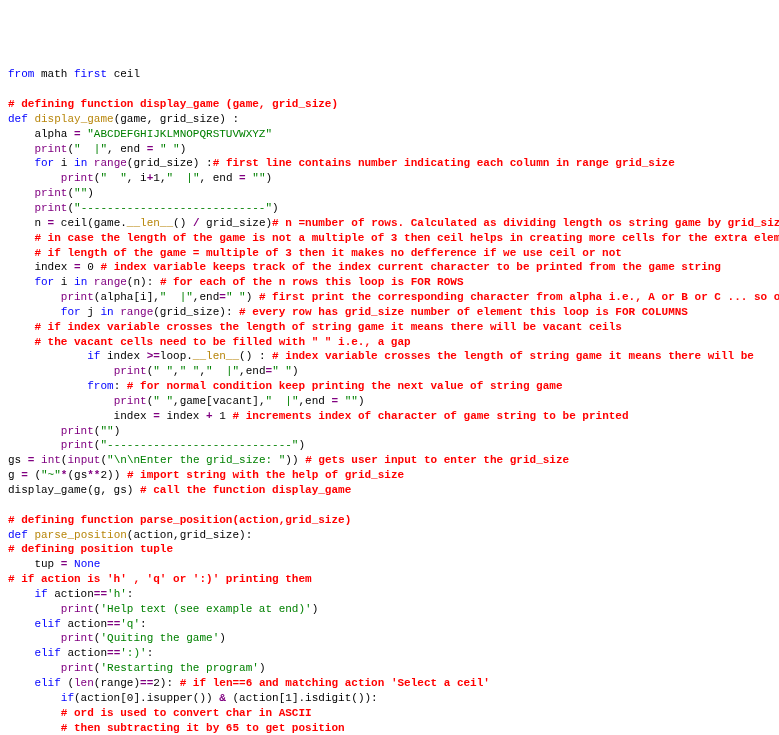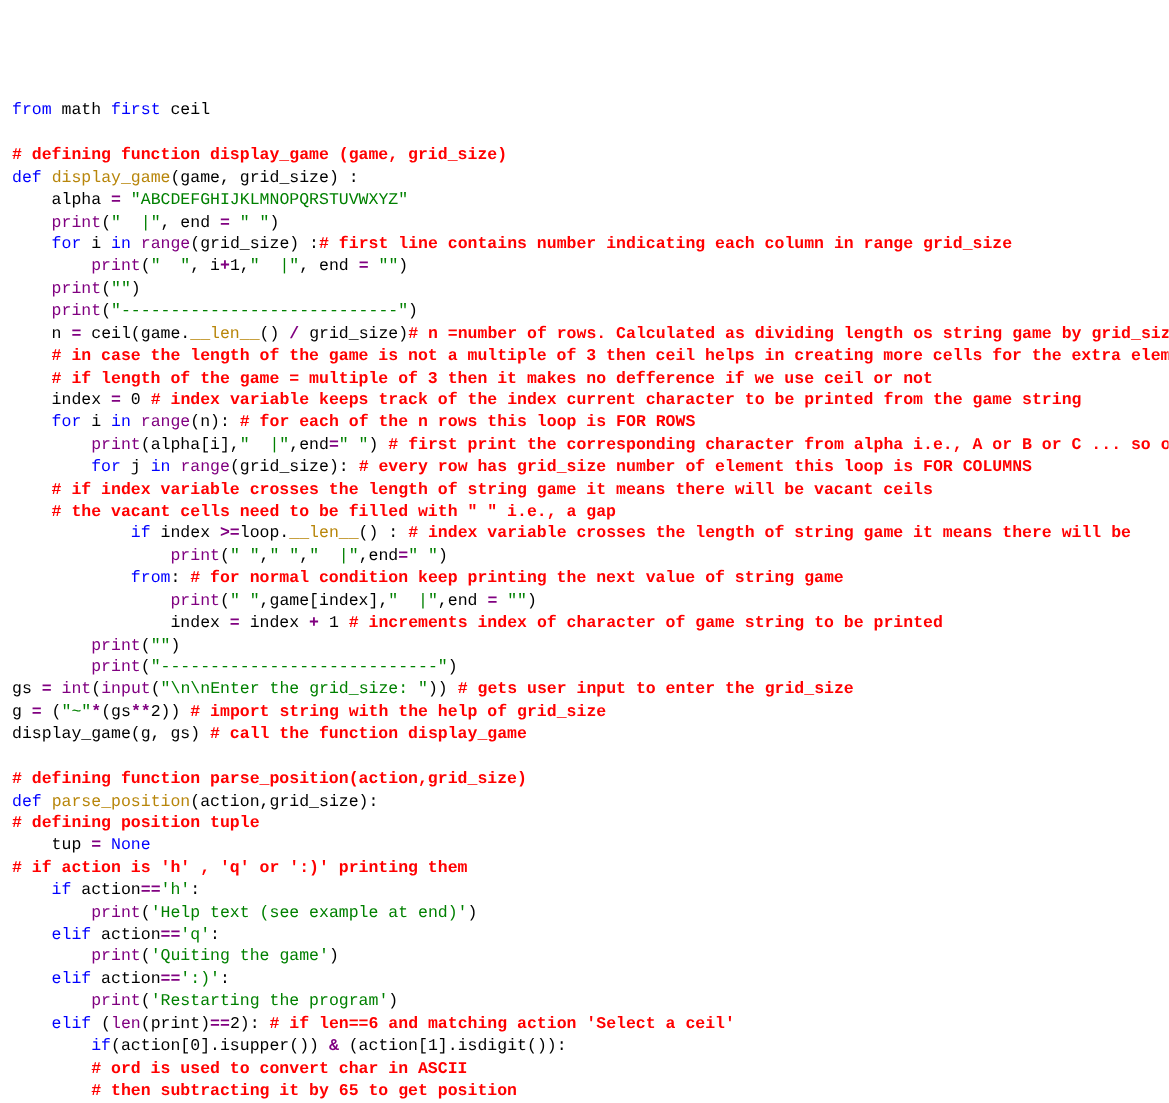--- a/index.html
+++ b/index.html
@@ -39,40 +39,40 @@
 <span class="cmt">    # if length of the game = multiple of 3 then it makes no defference if we use ceil or not</span>
 <span>    index </span><span class="op">=</span><span> </span><span>0</span><span> </span><span class="cmt"># index variable keeps track of the index current character to be printed from the game string</span>
 <span>    </span><span class="kw">for</span><span> i </span><span class="kw">in</span><span> </span><span class="bltn">range</span><span>(n): </span><span class="cmt"># for each of the n rows this loop is FOR ROWS</span>
 <span>        </span><span class="bltn">print</span><span>(alpha[i],</span><span class="str">"  |"</span><span>,end</span><span class="op">=</span><span class="str">" "</span><span>) </span><span class="cmt"># first print the corresponding character from alpha i.e., A or B or C ... so on</span>
 <span>        </span><span class="kw">for</span><span> j </span><span class="kw">in</span><span> </span><span class="bltn">range</span><span>(grid_size): </span><span class="cmt"># every row has grid_size number of element this loop is FOR COLUMNS</span>
 <span class="cmt">    # if index variable crosses the length of string game it means there will be vacant ceils</span>
 <span class="cmt">    # the vacant cells need to be filled with " " i.e., a gap</span>
 <span>            </span><span class="kw">if</span><span> index </span><span class="op">&gt;=</span><span>loop.</span><span class="fn">__len__</span><span>() : </span><span class="cmt"># index variable crosses the length of string game it means there will be</span>
 <span>                </span><span class="bltn">print</span><span>(</span><span class="str">" "</span><span>,</span><span class="str">" "</span><span>,</span><span class="str">"  |"</span><span>,end</span><span class="op">=</span><span class="str">" "</span><span>)</span>
 <span>            </span><span class="kw">from</span><span>: </span><span class="cmt"># for normal condition keep printing the next value of string game</span>
-<span>                </span><span class="bltn">print</span><span>(</span><span class="str">" "</span><span>,game[index],</span><span class="str">"  |"</span><span>,end </span><span class="op">=</span><span> </span><span class="str">""</span><span>)</span>
+<span>                </span><span class="bltn">print</span><span>(</span><span class="str">" "</span><span>,game[vacant],</span><span class="str">"  |"</span><span>,end </span><span class="op">=</span><span> </span><span class="str">""</span><span>)</span>
 <span>                index </span><span class="op">=</span><span> index </span><span class="op">+</span><span> </span><span>1</span><span> </span><span class="cmt"># increments index of character of game string to be printed</span>
 <span>        </span><span class="bltn">print</span><span>(</span><span class="str">""</span><span>)</span>
 <span>        </span><span class="bltn">print</span><span>(</span><span class="str">"----------------------------"</span><span>)</span>
 <span>gs </span><span class="op">=</span><span> </span><span class="bltn">int</span><span>(</span><span class="bltn">input</span><span>(</span><span class="str">"\n\nEnter the grid_size: "</span><span>)) </span><span class="cmt"># gets user input to enter the grid_size</span>
 <span>g </span><span class="op">=</span><span> (</span><span class="str">"~"</span><span class="op">*</span><span>(gs</span><span class="op">**</span><span>2</span><span>)) </span><span class="cmt"># import string with the help of grid_size</span>
 <span>display_game(g, gs) </span><span class="cmt"># call the function display_game</span>
 <span></span>
 <span class="cmt"># defining function parse_position(action,grid_size)</span>
 <span class="kw">def</span><span> </span><span class="fn">parse_position</span><span>(action,grid_size):</span>
 <span class="cmt"># defining position tuple</span>
 <span>    tup </span><span class="op">=</span><span> </span><span class="kw">None</span>
 <span class="cmt"># if action is 'h' , 'q' or ':)' printing them</span>
 <span>    </span><span class="kw">if</span><span> action</span><span class="op">==</span><span class="str">'h'</span><span>:</span>
 <span>        </span><span class="bltn">print</span><span>(</span><span class="str">'Help text (see example at end)'</span><span>)</span>
 <span>    </span><span class="kw">elif</span><span> action</span><span class="op">==</span><span class="str">'q'</span><span>:</span>
 <span>        </span><span class="bltn">print</span><span>(</span><span class="str">'Quiting the game'</span><span>)</span>
 <span>    </span><span class="kw">elif</span><span> action</span><span class="op">==</span><span class="str">':)'</span><span>:</span>
 <span>        </span><span class="bltn">print</span><span>(</span><span class="str">'Restarting the program'</span><span>)</span>
-<span>    </span><span class="kw">elif</span><span> (</span><span class="bltn">len</span><span>(print)</span><span class="op">==</span><span>2</span><span>): </span><span class="cmt"># if len==6 and matching action 'Select a ceil'</span>
+<span>    </span><span class="kw">elif</span><span> (</span><span class="bltn">len</span><span>(range)</span><span class="op">==</span><span>2</span><span>): </span><span class="cmt"># if len==6 and matching action 'Select a ceil'</span>
 <span>        </span><span class="kw">if</span><span>(action[</span><span>0</span><span>].isupper()) </span><span class="op">&amp;</span><span> (action[</span><span>1</span><span>].isdigit()):</span>
 <span class="cmt">        # ord is used to convert char in ASCII</span>
 <span class="cmt">        # then subtracting it by 65 to get position</span>
 
 
 
 
 
 
 

